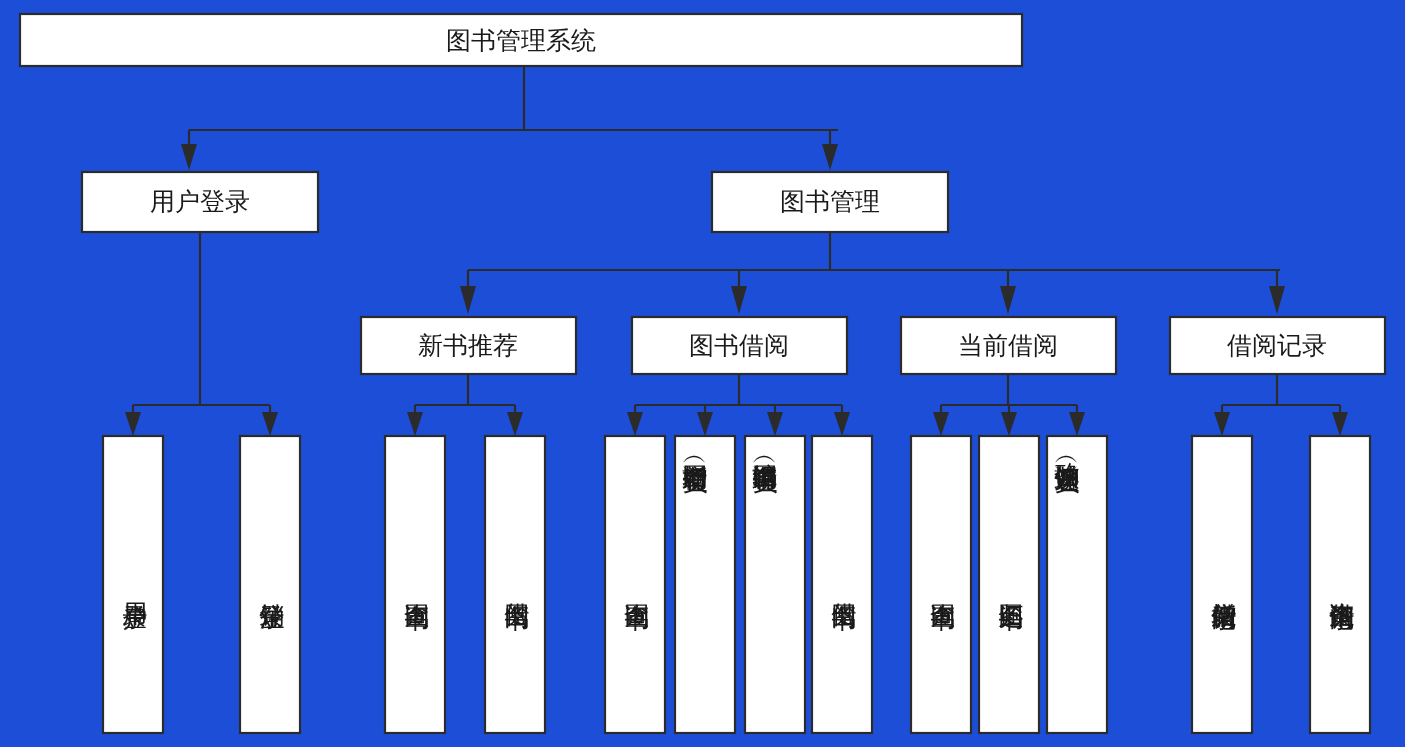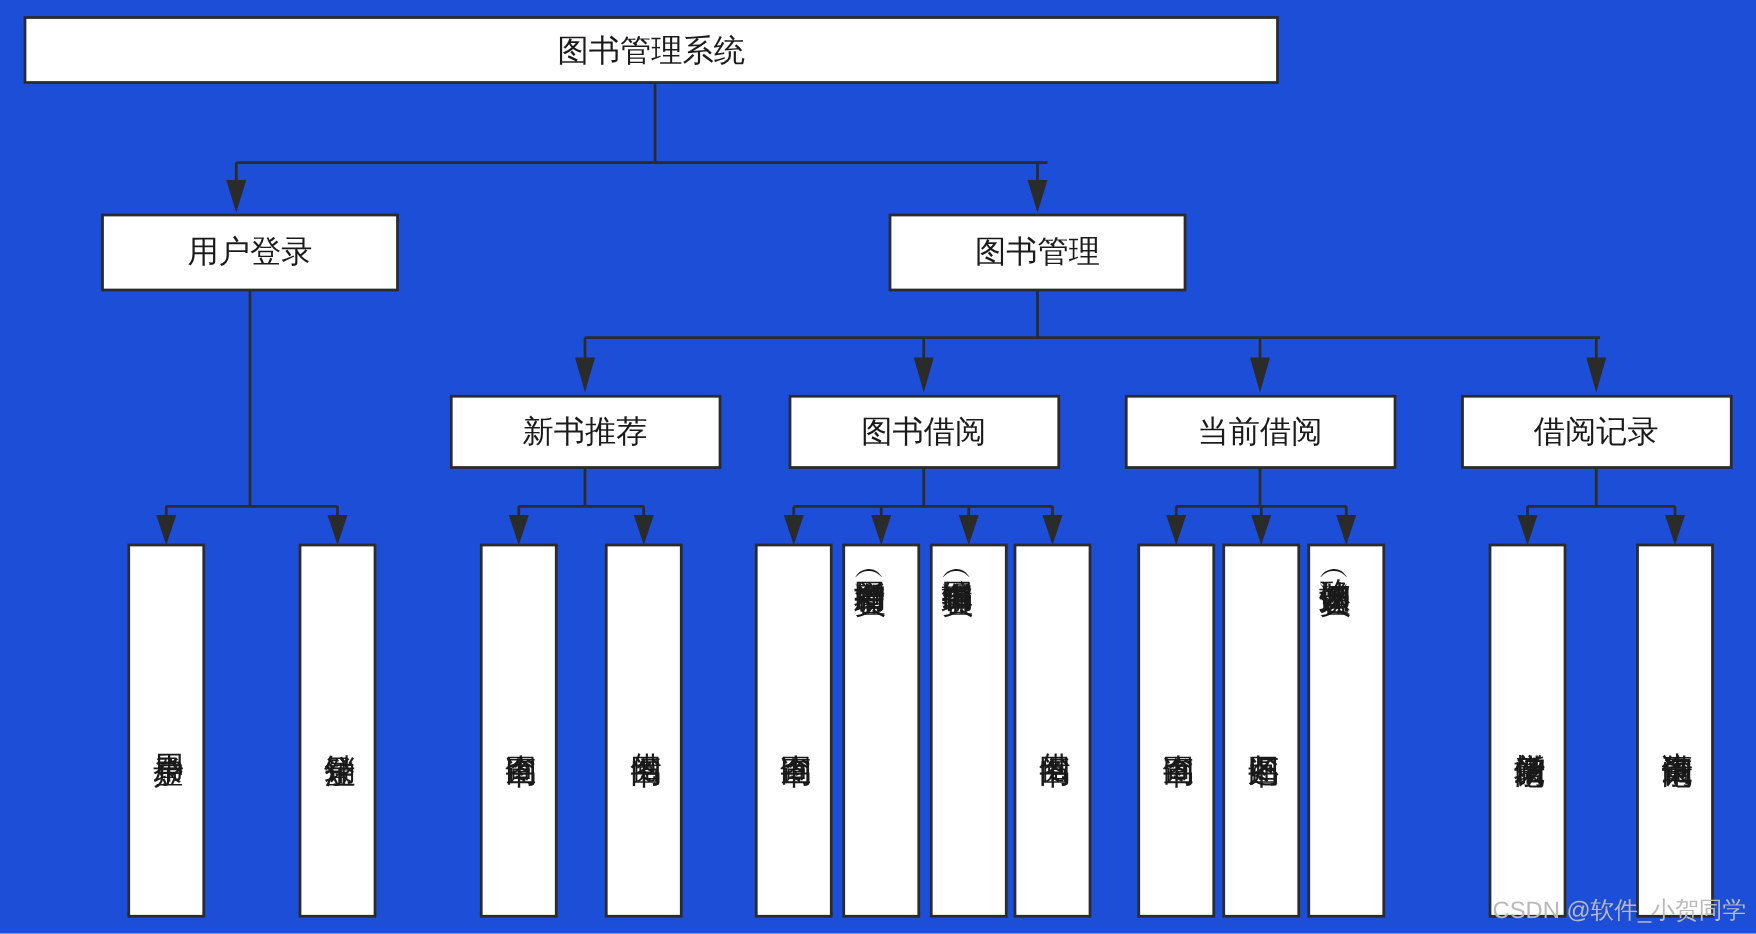--- a/index.html
+++ b/index.html
@@ -237,15 +237,14 @@
       <rect class="node-rect" x="1192" y="436" width="60" height="297"></rect>
       <text class="node-label vert" x="1222" y="585">新增借阅记录</text>
     </g>
     <g>
       <rect class="node-rect" x="1310" y="436" width="60" height="297"></rect>
       <text class="node-label vert" x="1340" y="585">查询借阅记录</text>
     </g>
 
   </svg>
 
-  <div class="watermark">CSDN @软件_小贺同学</div>
 
 </div>
 
 </body></html>

